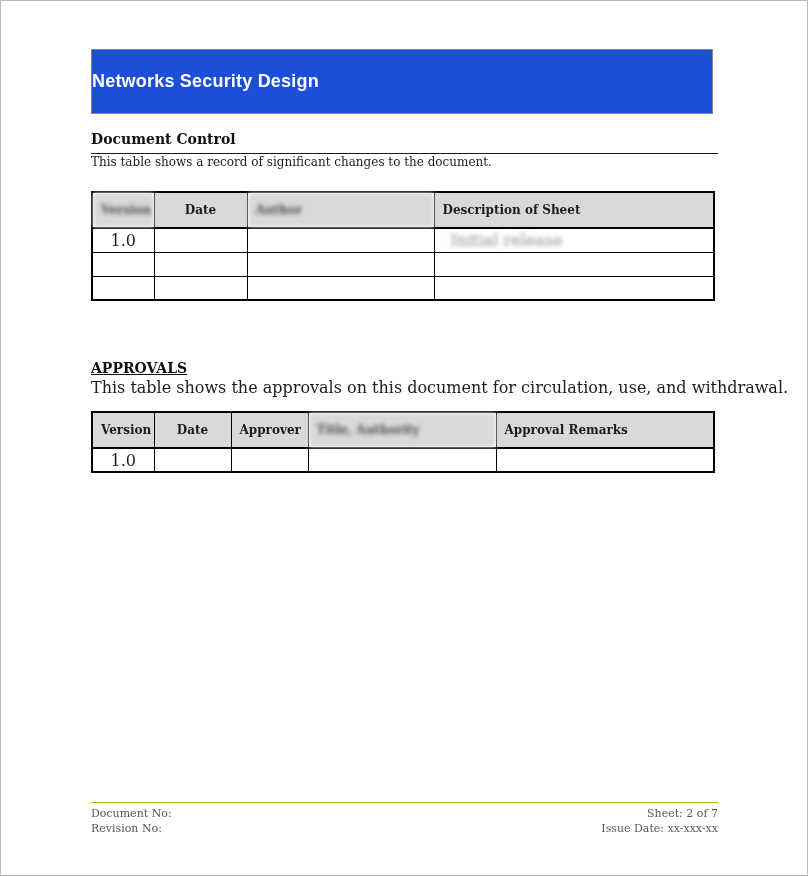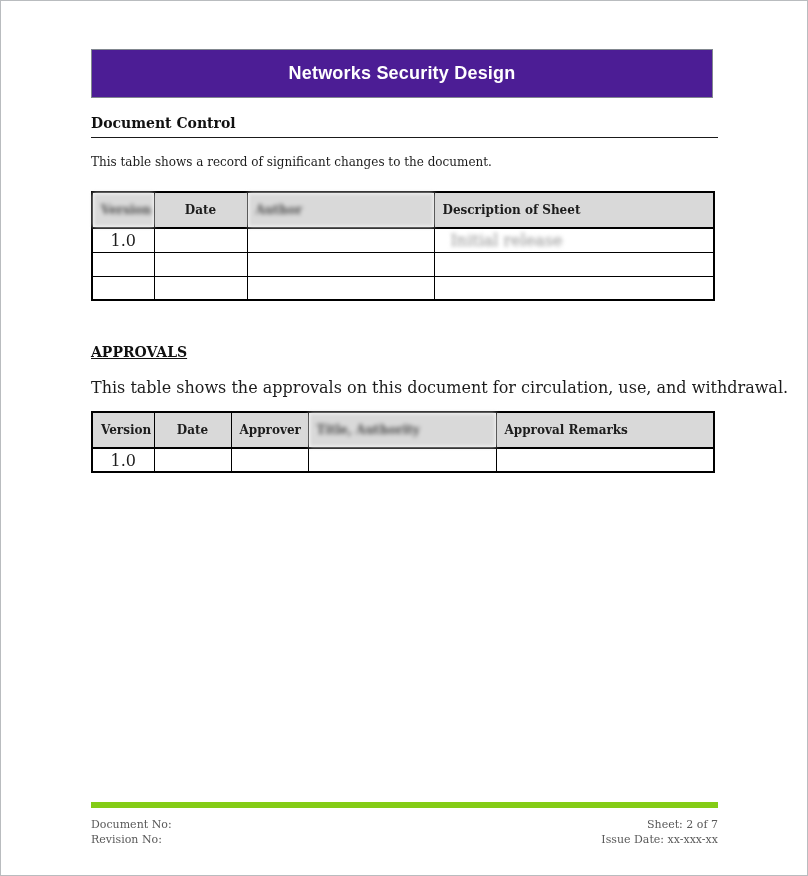--- a/index.html
+++ b/index.html
@@ -6,29 +6,29 @@
   html, body { width:808px; height:876px; }
   body {
     background:#ffffff;
     border:1px solid #b9bcbf;
     position:relative;
     font-family:"DejaVu Serif", serif;
     color:#1c1c1c;
     overflow:hidden;
   }
   .banner {
-    position:absolute; left:90px; top:48px; width:622px; height:49px;
-    background:#4c1d95; border:1px solid #81878f;
-    display:flex; align-items:center; justify-content:center;
+    position:absolute; left:90px; top:48px; width:622px; height:65px;
+    background:#1d4ed8; border:1px solid #81878f;
+    display:flex; align-items:center; justify-content:flex-start;
   }
   .banner-title {
     font-family:"Liberation Sans", sans-serif;
     font-weight:bold; font-size:18px; color:#ffffff; letter-spacing:0.2px;
   }
-  .section-heading { font-weight:bold; font-size:14px; color:#111; }
+  .section-heading { font-weight:bold; font-size:14px; color:#111;margin-top:16px; }
   .dc-heading {
     position:absolute; left:90px; top:114px; width:627px;
     padding-bottom:6px; border-bottom:1px solid #1a1a1a;
   }
   .dc-intro { position:absolute; left:90px; top:154px; font-size:12px; }
   .ap-heading { position:absolute; left:90px; top:343px;text-decoration:underline; }
   .ap-intro { position:absolute; left:90px; top:377px; font-size:16px; }
   table {
     position:absolute; left:90px; border-collapse:collapse;
     width:622px; table-layout:fixed; background:#fff;
@@ -43,21 +43,21 @@
   }
   tbody td { height:24px; font-size:16px; padding:1px 16px; vertical-align:middle; }
   tbody tr:last-child td { border-bottom:2px solid #000; }
   th:first-child, td:first-child { border-left:2px solid #000; }
   th:last-child, td:last-child { border-right:2px solid #000; }
   .center { text-align:center; }
   .blur-dark { filter:blur(2px); color:#4d4d4d; }
   .blur-light { filter:blur(2.2px); color:#8f8f8f; }
   .footer {
     position:absolute; left:90px; top:801px; width:627px;
-    border-top:6px solid #84cc16; padding-top:9px;
+    border-top:1px solid #84cc16; padding-top:3px;
     display:flex; justify-content:space-between;
     font-size:11px; line-height:15px; color:#595959;
   }
   .footer-right { text-align:right; }
 </style>
 </head>
 <body>
 
 <div class="banner">
   <span class="banner-title">Networks Security Design</span>

